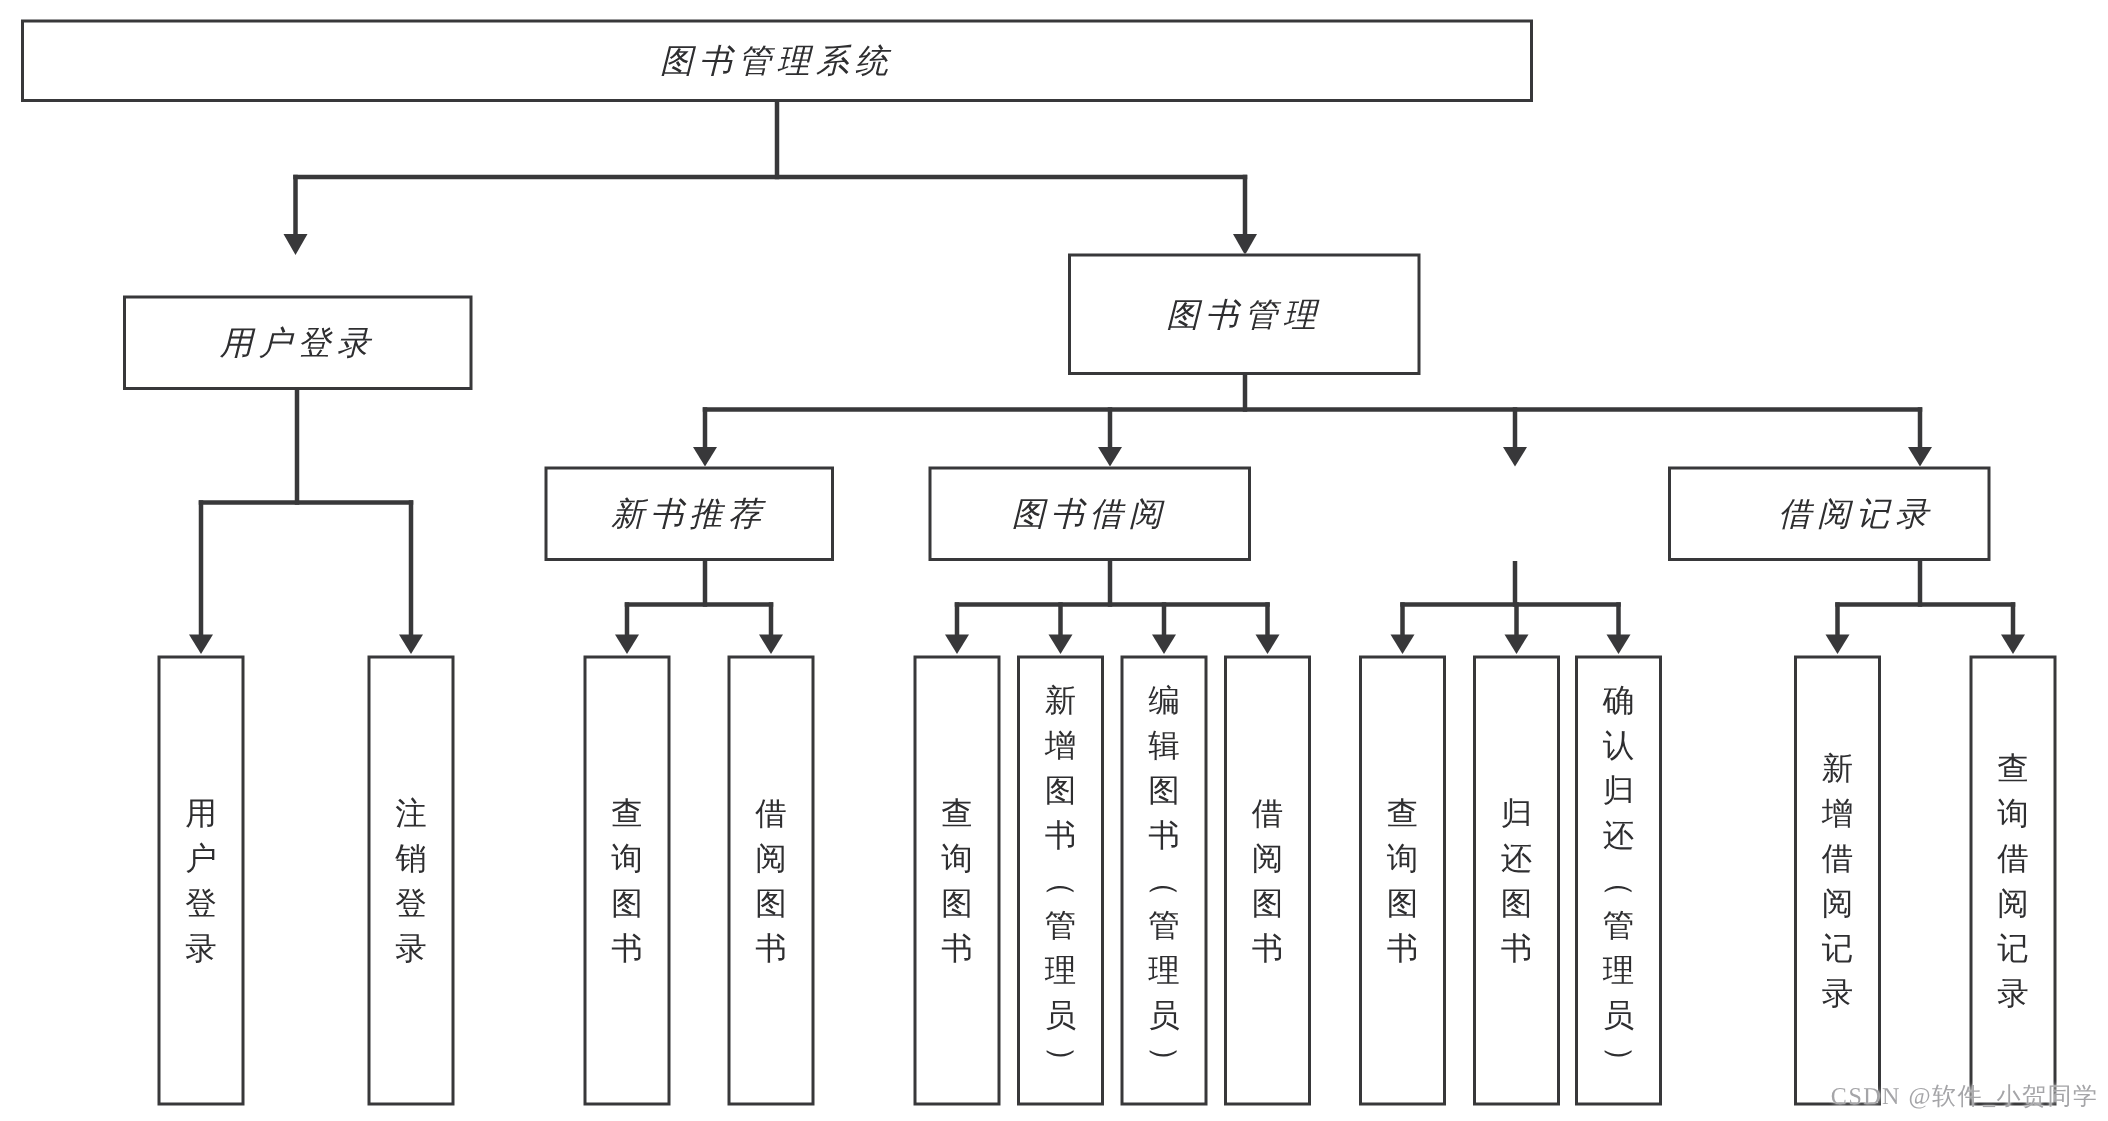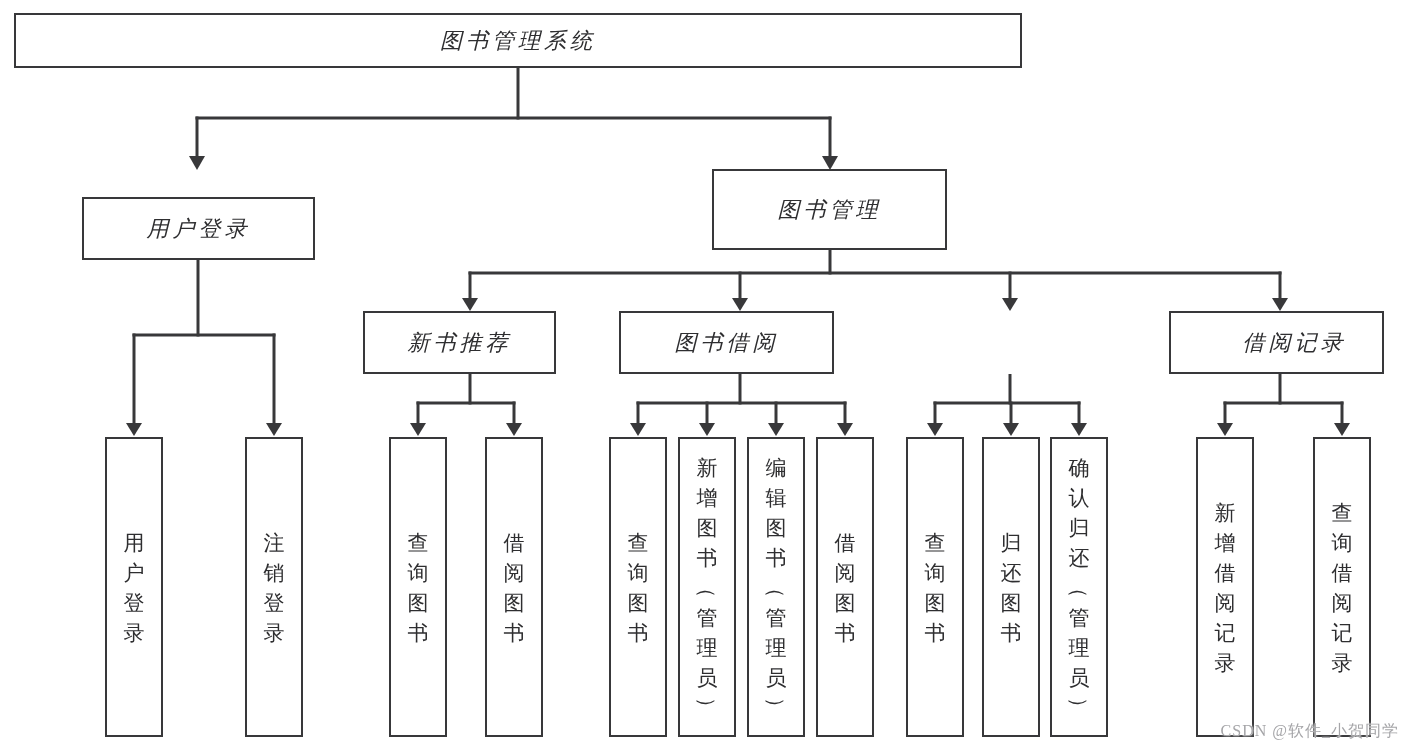--- a/index.html
+++ b/index.html
@@ -127,21 +127,21 @@
     </g>
   </svg>
 
   <div class="hbox root" style="left:14px;top:13px;width:1008px;height:55px;">图书管理系统</div>
 
   <div class="hbox" style="left:82px;top:169px;width:233px;height:63px;margin-top:28px;">用户登录</div>
   <div class="hbox" style="left:712px;top:169px;width:235px;height:81px;">图书管理</div>
 
   <div class="hbox" style="left:363px;top:311px;width:193px;height:63px;">新书推荐</div>
   <div class="hbox" style="left:619px;top:311px;width:215px;height:63px;">图书借阅</div>
-  <div class="hbox" style="left:1169px;top:311px;width:215px;height:63px;padding-left:36px;">借阅记录</div>
+  <div class="hbox" style="left:1112px;top:311px;width:215px;height:63px;padding-left:36px;">借阅记录</div>
 
   <div class="vbox" style="left:105px;top:437px;">
       <span class="vchar">用</span>
       <span class="vchar">户</span>
       <span class="vchar">登</span>
       <span class="vchar">录</span>
     </div>
   <div class="vbox" style="left:245px;top:437px;">
       <span class="vchar">注</span>
       <span class="vchar">销</span>

